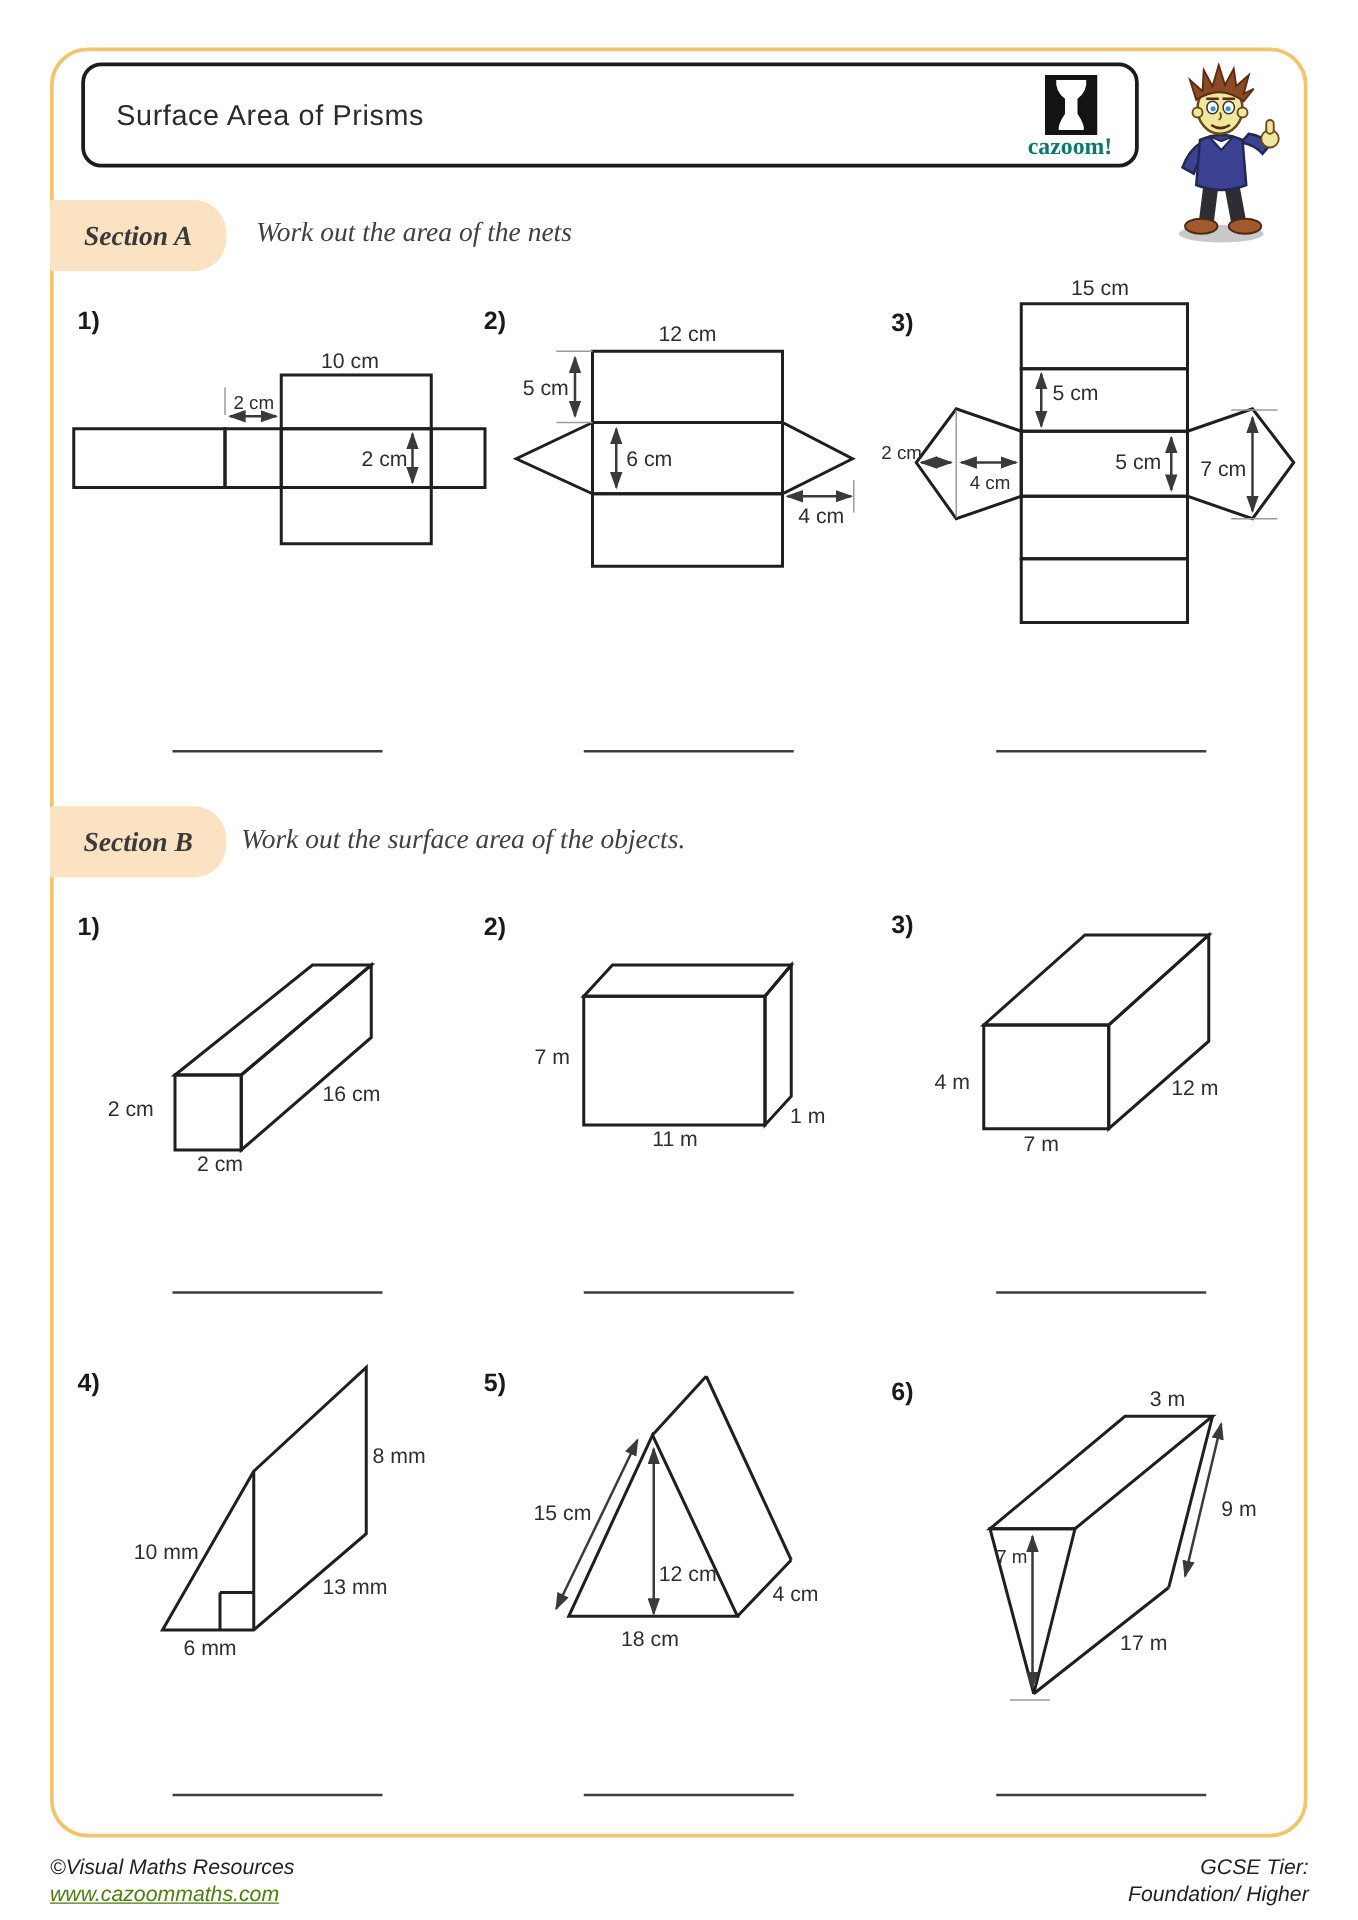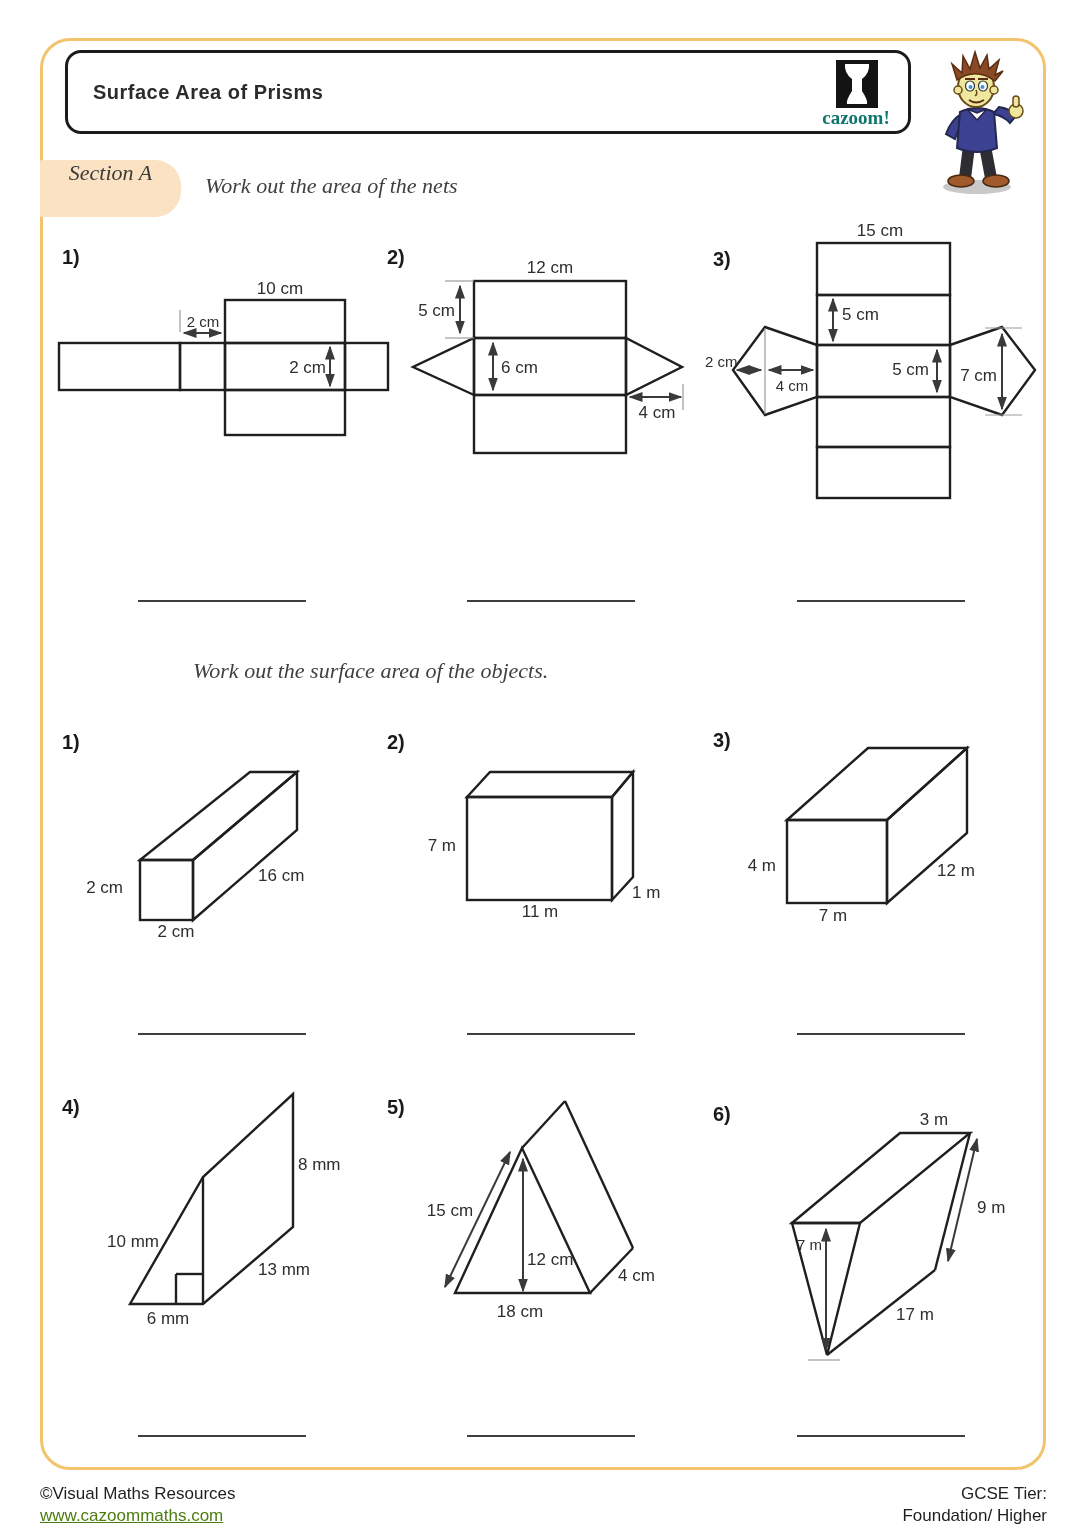--- a/index.html
+++ b/index.html
@@ -4,41 +4,41 @@
 <style>
   html,body{margin:0;padding:0;background:#fff;}
   #page{position:relative;width:1086px;height:1536px;background:#fff;overflow:hidden;
         font-family:"Liberation Sans",sans-serif;color:#2b2b2b;}
   .abs{position:absolute;}
   
   #frame{left:40px;top:38px;width:1000px;height:1426px;border:3px solid #f2c46d;border-radius:30px;}
   
   #titlebox{left:65px;top:50px;width:840px;height:78px;border:3px solid #1c1c1c;border-radius:16px;
             background:#fff;display:flex;align-items:center;}
-  #titletext{margin-left:25px;font-size:20px;font-weight:bold;letter-spacing:.5px;color:#2b2b2b;}
+  #titletext{margin-left:25px;font-size:23px;font-weight:normal;letter-spacing:.5px;color:#2b2b2b;}
   #logobox{left:836px;top:60px;}
   #logotext{left:814px;top:107px;width:84px;text-align:center;font-family:"Liberation Serif",serif;
             font-weight:bold;font-size:19px;color:#0f766e;}
   
   .seclabel{left:40px;width:141px;height:57px;background:#fbe2c3;border-radius:2px 26px 26px 2px;
-            display:flex;justify-content:center;
-            font-family:"Liberation Serif",serif;font-style:italic;font-weight:normal;font-size:22px;color:#3a3a3a;}
+            display:flex;align-items:center;justify-content:center;
+            font-family:"Liberation Serif",serif;font-style:italic;font-weight:bold;font-size:22px;color:#3a3a3a;}
   .instruction{font-family:"Liberation Serif",serif;font-style:italic;font-size:22px;color:#404040;}
   
   .pnum{font-size:20px;font-weight:bold;color:#1a1a1a;}
   
   .ansline{width:168px;height:0;border-top:2px solid #3f3f3f;}
   
   svg text{font-family:"Liberation Sans",sans-serif;font-size:17px;fill:#2e2e2e;}
   svg text.small{font-size:15px;}
   .shape{stroke:#1f1f1f;stroke-width:2.4;fill:none;stroke-linejoin:miter;}
   .arrow{stroke:#3a3a3a;stroke-width:2;fill:none;}
   .tick{stroke:#9c9c9c;stroke-width:1.2;fill:none;}
   
-  .foot{font-size:17px;color:#1f1f1f;}
+  .foot{font-size:17px;color:#1f1f1f;font-style:italic;}
   #footlink{color:#4d7c0f;text-decoration:underline;}
   #footright{text-align:center;}
 </style>
 </head>
 <body>
 
 <div id="page">
 
   <svg width="0" height="0" style="position:absolute">
     <defs>
@@ -147,20 +147,23 @@
     <text x="229" y="155" text-anchor="end">5 cm</text>
     <text x="5" y="147" text-anchor="start" class="small">2 cm</text>
     <text x="92" y="171" text-anchor="middle" class="small">4 cm</text>
     <text x="297" y="161" text-anchor="end">7 cm</text>
   </svg>
 
   <div class="ansline abs" style="left:138px;top:600px"></div>
   <div class="ansline abs" style="left:467px;top:600px"></div>
   <div class="ansline abs" style="left:797px;top:600px"></div>
 
+  <div class="seclabel abs" style="top:645px">
+    <span>Section B</span>
+  </div>
   <div class="instruction abs" style="left:193px;top:658px">Work out the surface area of the objects.</div>
 
   <div class="pnum abs" style="left:62px;top:731px">1)</div>
   <div class="pnum abs" style="left:387px;top:731px">2)</div>
   <div class="pnum abs" style="left:713px;top:729px">3)</div>
   <div class="pnum abs" style="left:62px;top:1096px">4)</div>
   <div class="pnum abs" style="left:387px;top:1096px">5)</div>
   <div class="pnum abs" style="left:713px;top:1103px">6)</div>
 
   <svg class="abs" style="left:50px;top:745px" width="340" height="210">

